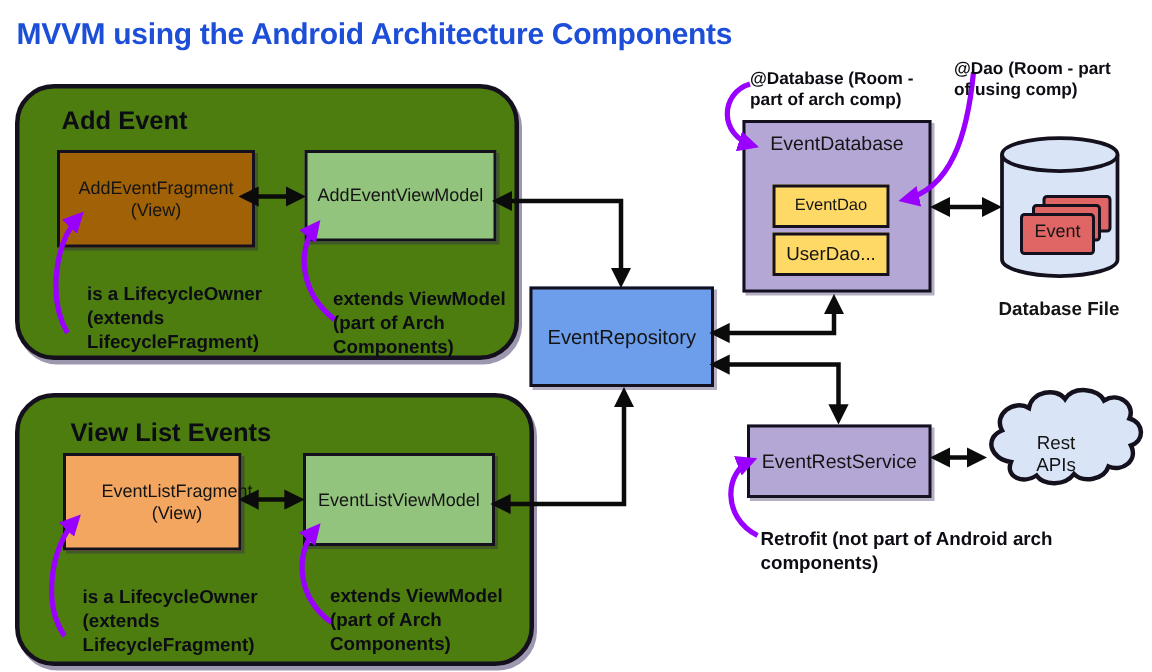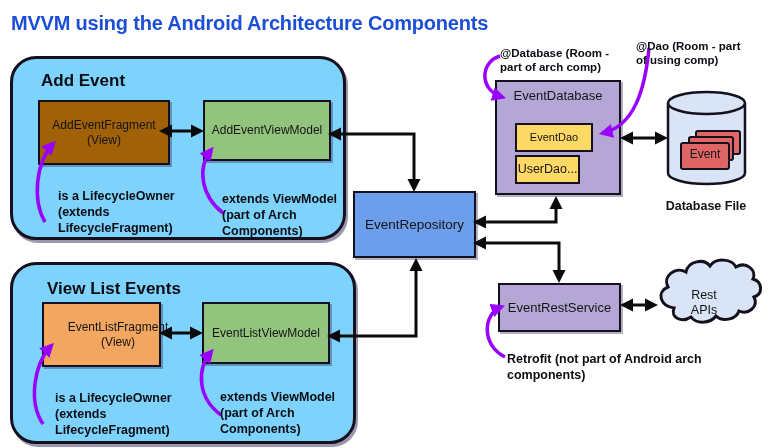--- a/index.html
+++ b/index.html
@@ -5,21 +5,21 @@
   html,body{margin:0;padding:0;background:#fff;}
   .canvas{
     position:relative;width:768px;height:448px;background:#ffffff;overflow:hidden;
     font-family:"Liberation Sans", sans-serif;color:#141414;
   }
   .abs{position:absolute;box-sizing:border-box;}
   .title{
     left:11px;top:12px;font-size:20px;font-weight:bold;letter-spacing:-0.2px;color:#1d4ed8;
   }
   .group{
-    background:#7dd3fc;border:3px solid #15101e;border-radius:26px;
+    background:#4d7c0f;border:3px solid #15101e;border-radius:26px;
     box-shadow:2px 3px 0 rgba(40,25,80,0.45);
     text-align:right;
   }
   .group-label{font-size:17px;font-weight:bold;color:#0c0c14;}
   .box{
     border:2.5px solid #15101e;display:flex;flex-direction:column;align-items:center;
     justify-content:center;text-align:center;box-shadow:2px 2px 0 rgba(40,25,80,0.35);
   }
   .box .l1{font-size:12px;line-height:15px;}
   .box .l2{font-size:12px;line-height:15px;font-weight:normal;}
@@ -69,21 +69,21 @@
   </div>
 
   <div class="abs box dbx" style="left: 495px; top: 80px; width: 126px; height: 115px; background: rgb(180, 167, 214);">
     <div class="db-label">EventDatabase</div>
   </div>
 
   <div class="abs box" style="left: 515px; top: 123px; width: 78px; height: 29px; box-shadow: none; background: rgb(255, 217, 102);">
     <div class="l1" style="font-size:11px;">EventDao</div>
   </div>
 
-  <div class="abs box" style="left: 515px; top: 155px; width: 65px; height: 29px; box-shadow: none; background: rgb(255, 217, 102);">
+  <div class="abs box" style="left: 515px; top: 155px; width: 78px; height: 29px; box-shadow: none; background: rgb(255, 217, 102);">
     <div class="l1" style="font-size:12.5px;">UserDao...</div>
   </div>
 
   <div class="abs box" style="left: 498px; top: 283px; width: 123px; height: 49px; background: rgb(180, 167, 214);">
     <div class="l1" style="font-size:13px;">EventRestService</div>
   </div>
 
   <svg class="overlay" width="768" height="448" viewBox="0 0 768 448">
     <defs>
       <marker id="ab" viewBox="0 0 10 10" refX="7" refY="5" markerWidth="4.5" markerHeight="4.5" orient="auto-start-reverse">

